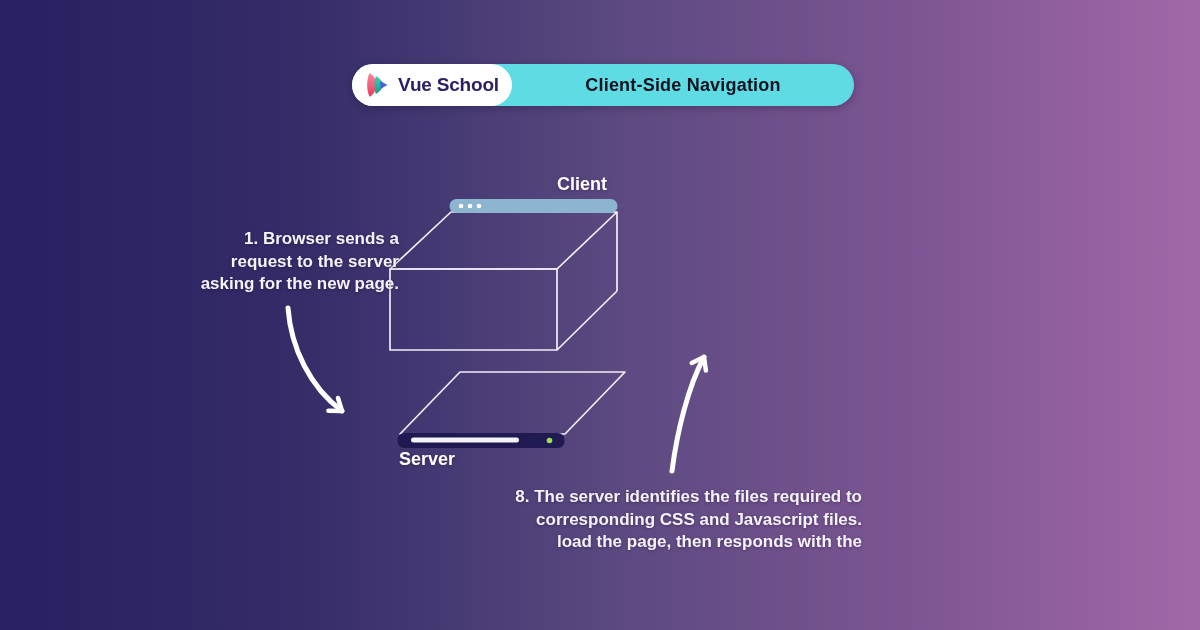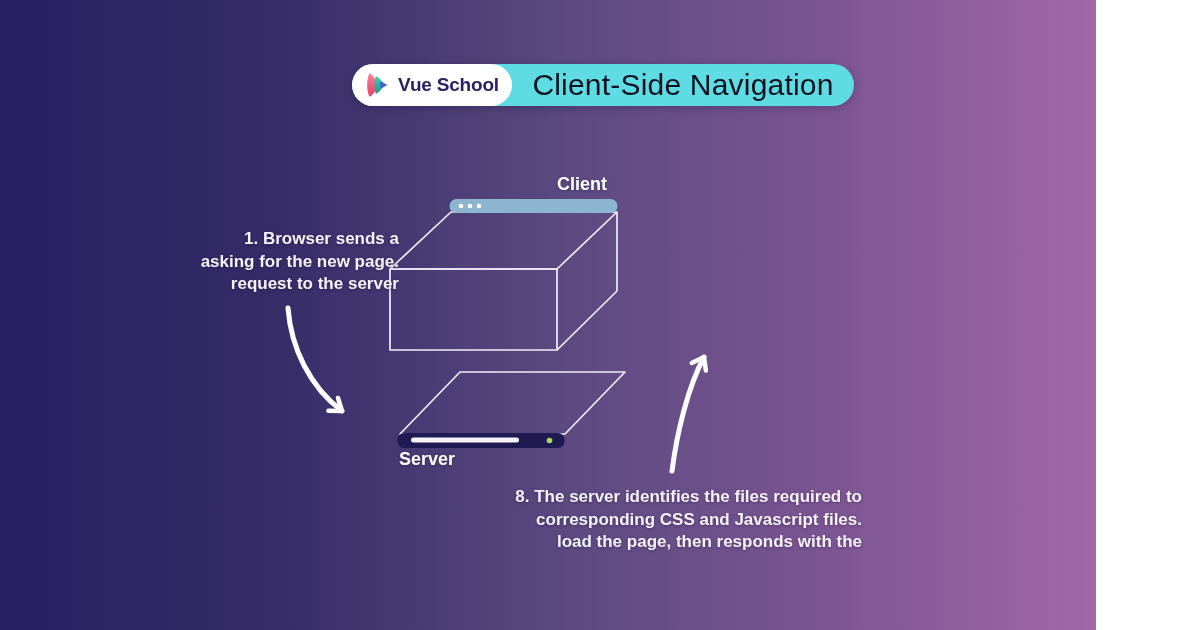--- a/index.html
+++ b/index.html
@@ -1,21 +1,21 @@
 <!DOCTYPE html>
 <html><head>
 <meta charset="utf-8">
 <style>
   * { margin: 0; padding: 0; box-sizing: border-box; }
   html, body { width: 1200px; height: 630px; overflow: hidden; }
   body { font-family: "Liberation Sans", sans-serif; }
 
   .canvas {
     position: relative;
-    width: 1096px;
+    width: 1200px;
     height: 630px;
     overflow: hidden;
     background: linear-gradient(to right,
       #272061 0%, #352c68 25%, #5c4a81 52%, #7d5593 76%, #a268a8 100%);
   }
 
   .diagram-svg {
     position: absolute;
     left: 0; top: 0;
     width: 1200px; height: 630px;
@@ -46,22 +46,22 @@
     font-weight: 700;
     color: #2b2164;
     letter-spacing: -0.2px;
   }
   .badge-title {
     position: absolute;
     left: 160px; right: 0; top: 0; bottom: 0;
     display: flex;
     align-items: center;
     justify-content: center;
-    font-size: 30px;
-    font-weight: 400;
+    font-size: 18px;
+    font-weight: 700;
     color: #0e1220;
     letter-spacing: 0.2px;
   }
 
   
   .shape-label {
     position: absolute;
     color: #ffffff;
     font-weight: 700;
     font-size: 18px;
@@ -142,22 +142,22 @@
       <span class="brand-name">Vue School</span>
     </div>
     <div class="badge-title">Client-Side Navigation</div>
   </div>
 
   <div class="shape-label client-label">Client</div>
   <div class="shape-label server-label">Server</div>
 
   <div class="step step-1">
     <div>1. Browser sends a</div>
+    <div>request to the server</div>
     <div>asking for the new page.</div>
-    <div>request to the server</div>
   </div>
 
   <div class="step step-2">
     <div>8. The server identifies the files required to</div>
     <div>corresponding CSS and Javascript files.</div>
     <div>load the page, then responds with the</div>
   </div>
 
 
 </div>

